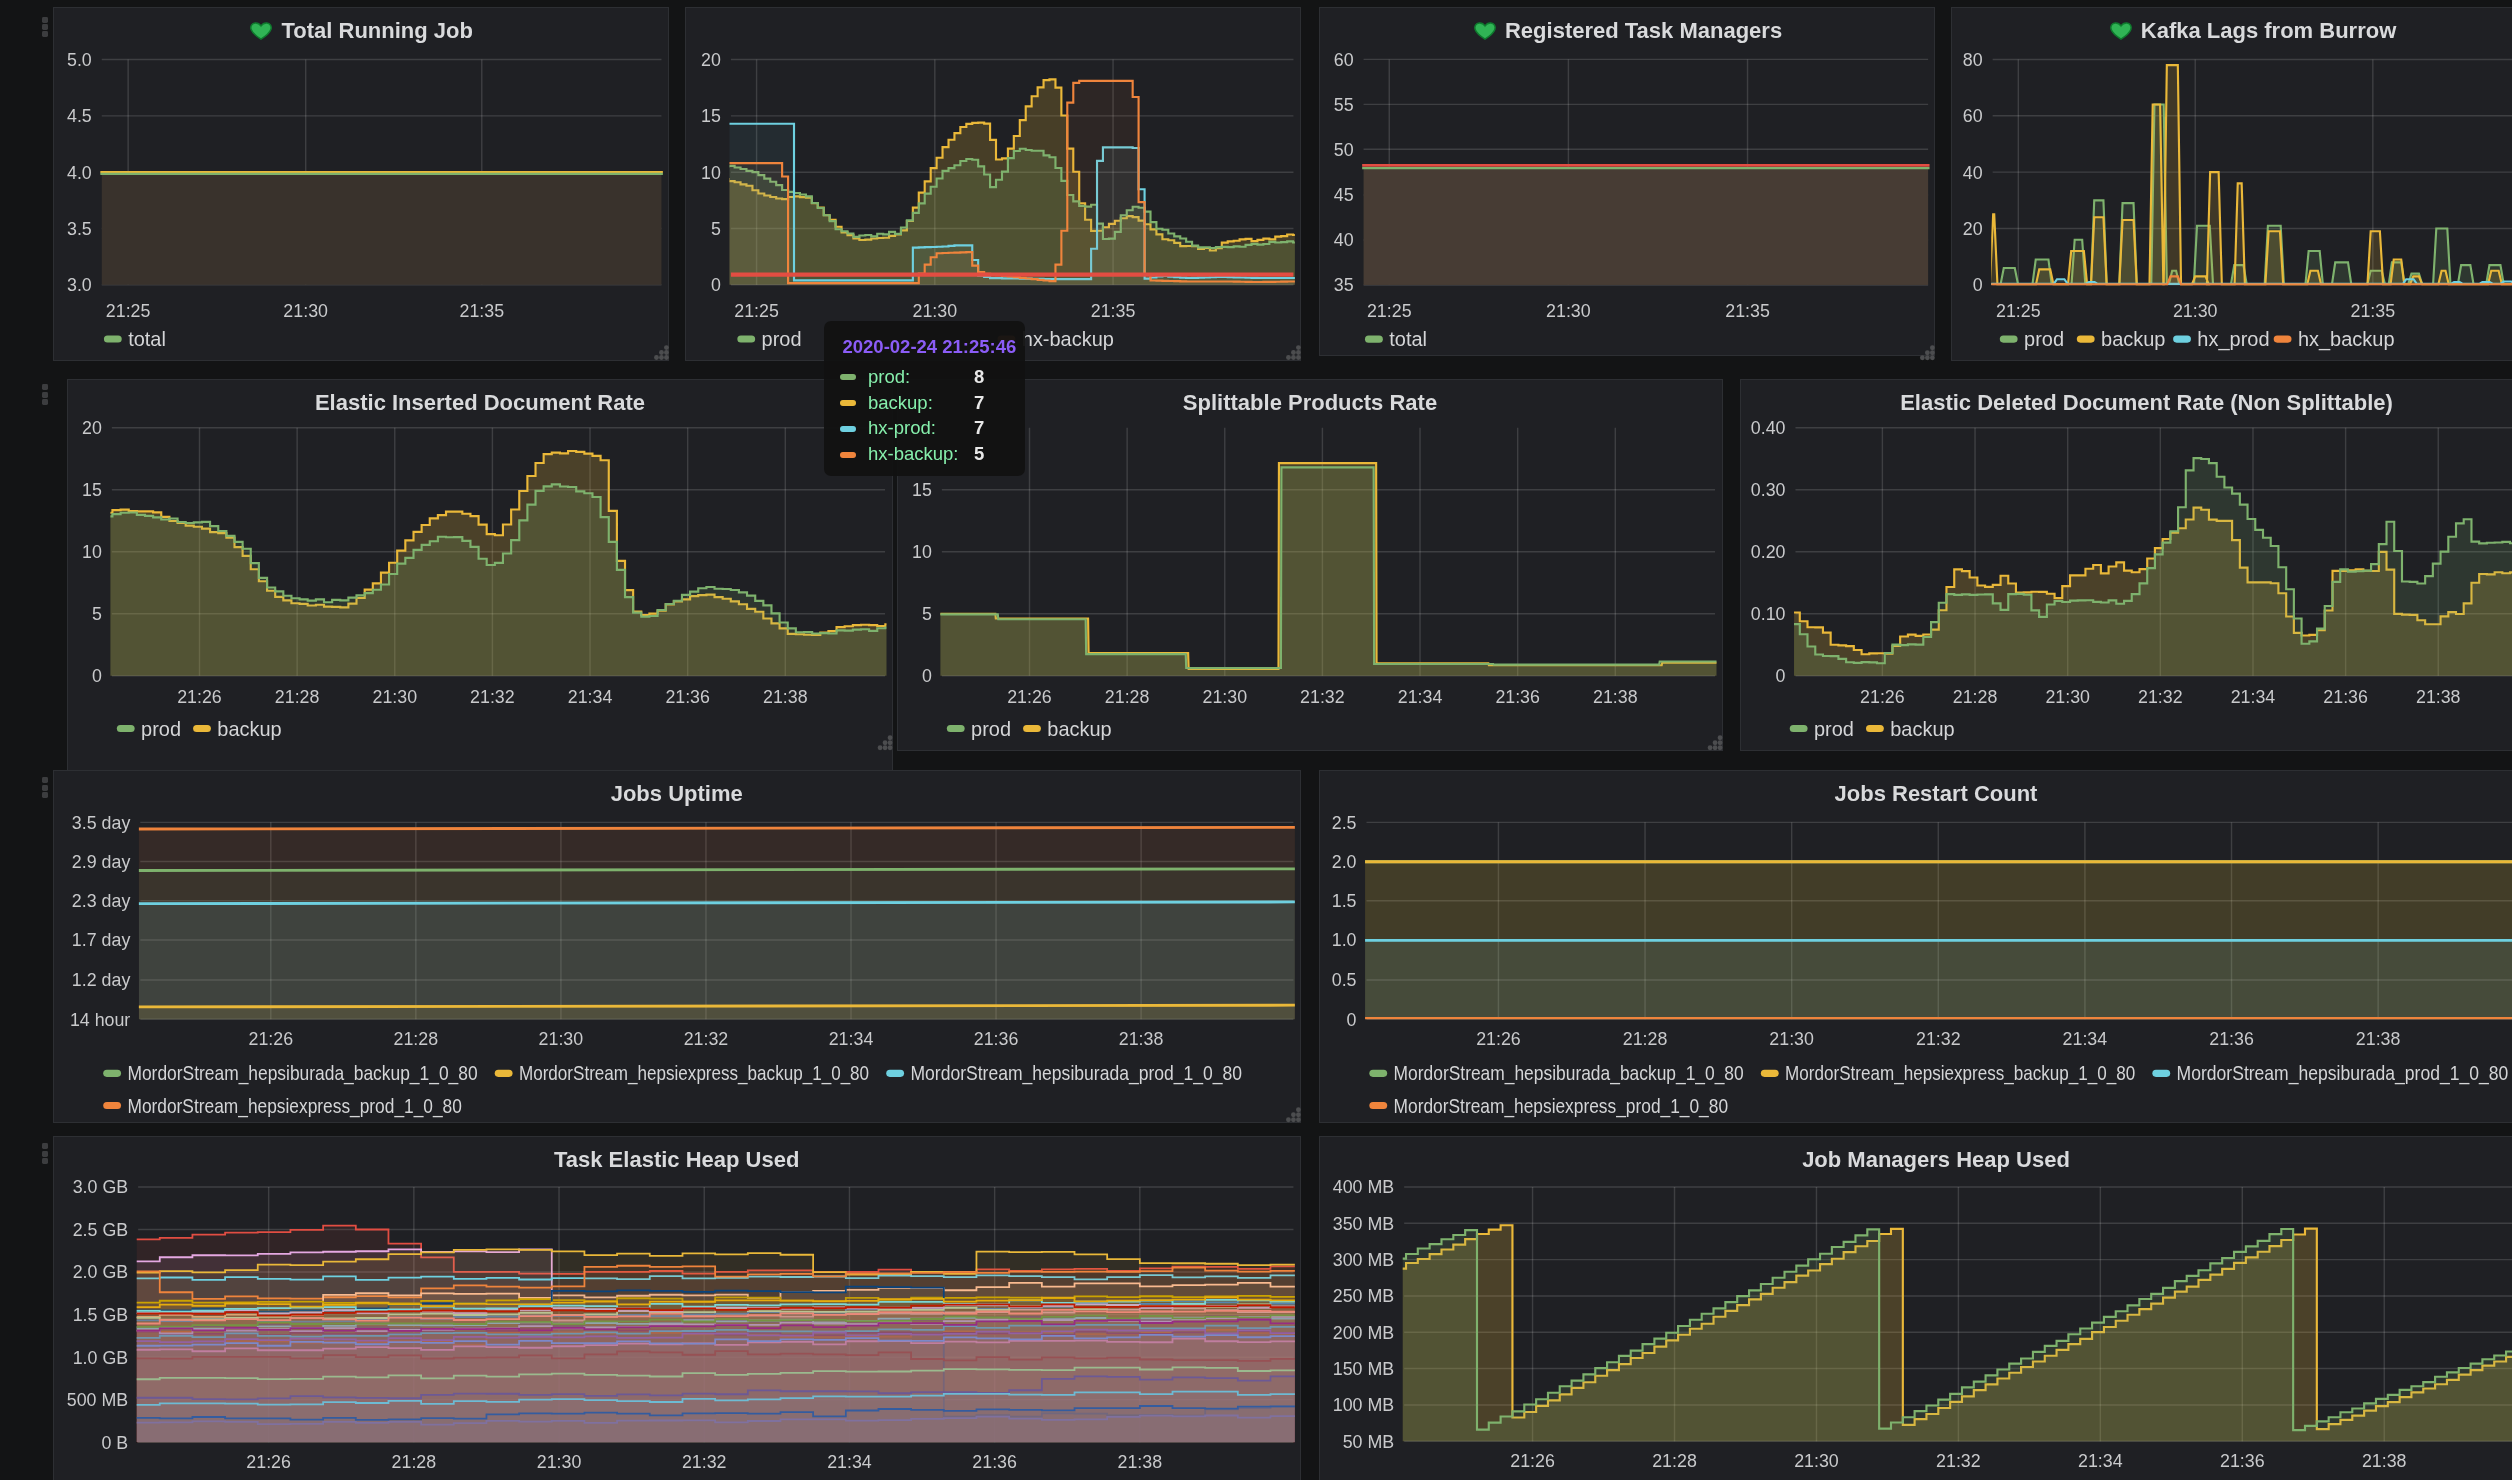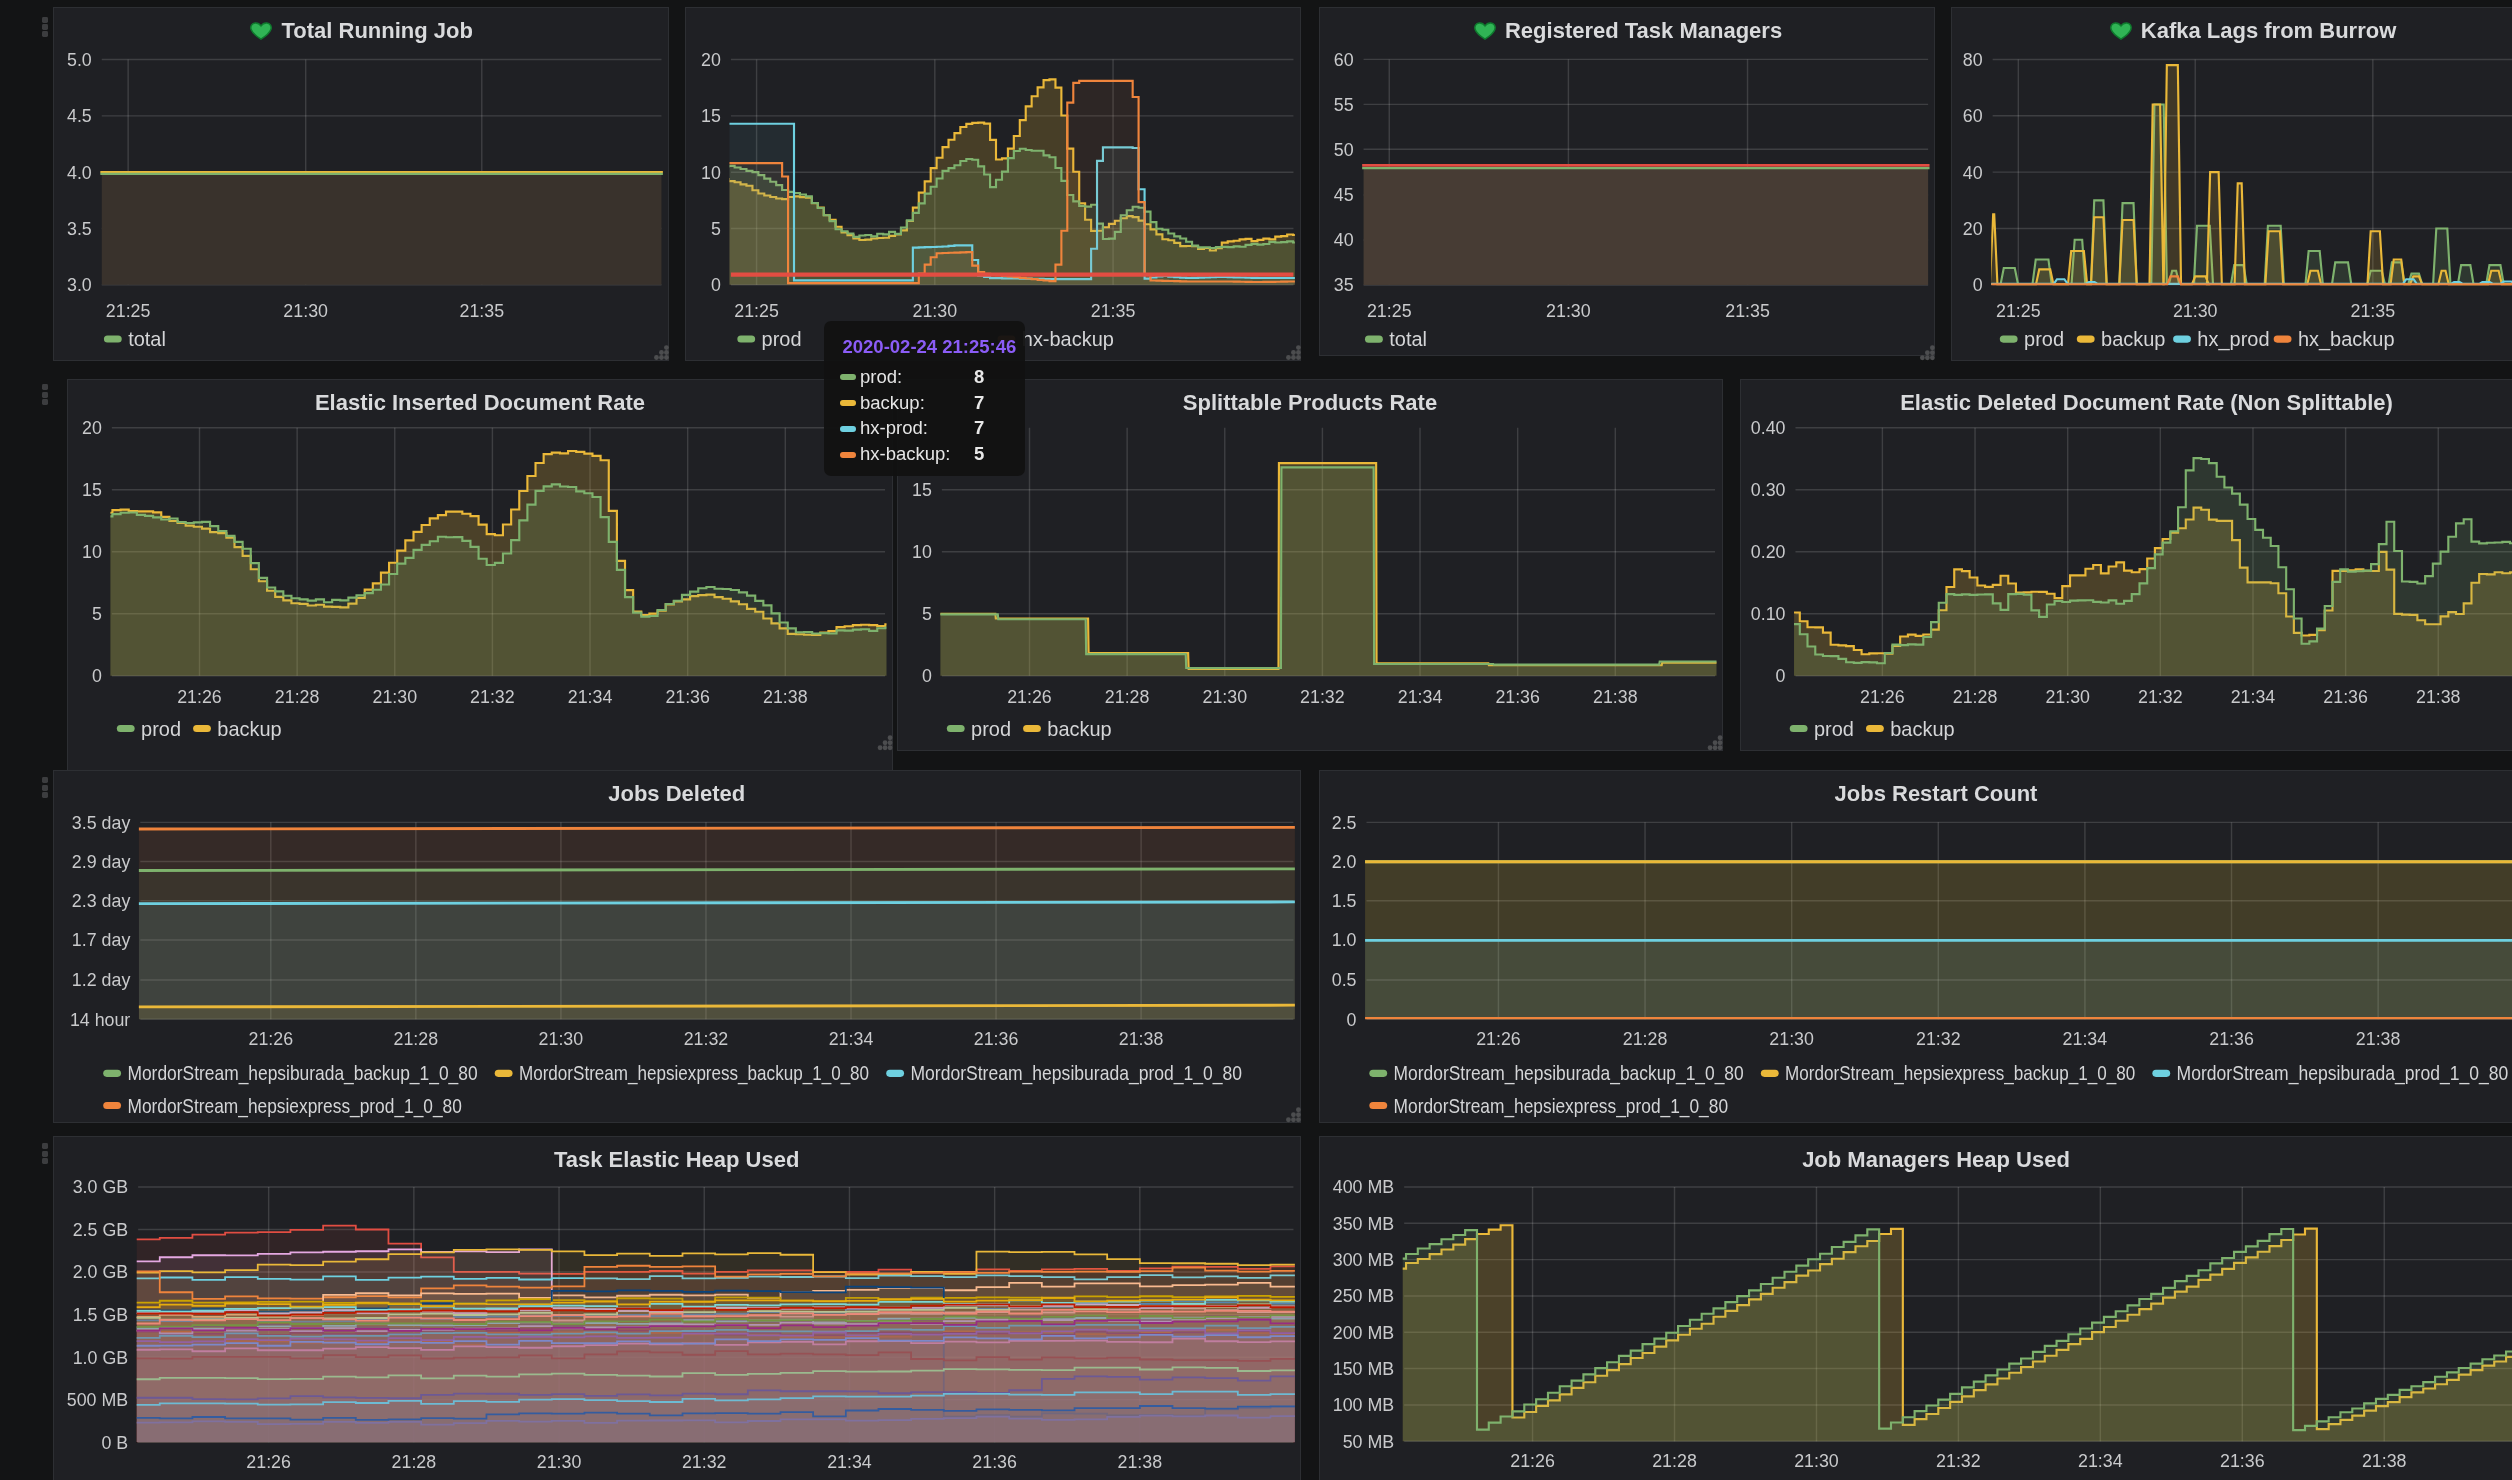--- a/index.html
+++ b/index.html
@@ -7,21 +7,21 @@
 .panel { position:absolute; background:#1f2024; border:1.4px solid #2d2f33; }
 .ptitle { position:absolute; left:0; right:0; top:10px; text-align:center;
   font-size:22px; font-weight:700; color:#d9dadc; letter-spacing:0; }
 .tick { font-size:25px; fill:#c9cacc; font-family:"Liberation Sans", sans-serif; }
 .leg { font-size:28px; fill:#d4d5d7; font-family:"Liberation Sans", sans-serif; }
 .dot { position:absolute; width:5.7px; height:5.7px; border-radius:1.4px; background:#3c3d3f; }
 #tt { position:absolute; left:787px; top:321px; width:201px; height:155px;
   background:rgba(18,18,18,0.96); border-radius:7.1px; z-index:10; }
 .tth { position:absolute; left:18.5px; top:15px; font-size:18.5px; font-weight:700; color:#8b5cf6; white-space:nowrap; }
 .tti { position:absolute; left:16.4px; width:15.7px; height:6.4px; border-radius:2.9px; }
-.ttl { position:absolute; left:36px; font-size:18.5px; color:#e5e5e5; }
+.ttl { position:absolute; left:44px; font-size:18.5px; color:#86efac; }
 .ttv { position:absolute; left:139px; width:21.4px; text-align:right; font-size:18.5px; font-weight:700; color:#e8e8e8; }
 </style></head>
 <body>
 <div id="page">
 <div class="panel" style="left:15.7px;top:7.1px;width:616px;height:354px">
       <div class="ptitle"><svg width="26" height="23" viewBox="0 0 24 24" style="vertical-align:-3.6px;margin-right:7.1px">
           <path d="M12 21s-8.5-5.2-10.3-10C.5 7.6 2.6 4.4 5.9 4.1 8 3.9 10.5 5 12 7.2 13.5 5 16 3.9 18.1 4.1c3.3.3 5.4 3.5 4.2 6.9C20.5 15.8 12 21 12 21z" fill="#30b455" stroke="#0f7a2e" stroke-width="1.6"></path>
         </svg>Total Running Job</div>
       <svg width="616" height="354" viewBox="0 0 864 496" style="position:absolute;left:0;top:0">
         <line x1="67" y1="72.0" x2="852" y2="72.0" stroke="rgba(255,255,255,0.14)" stroke-width="2"></line>
@@ -343,21 +343,21 @@
         <text x="209" y="499" class="leg">backup</text>
         <circle cx="1135" cy="516" r="3.4" fill="#4c4d4f"></circle>
         <circle cx="1128" cy="516" r="3.4" fill="#4c4d4f"></circle>
         <circle cx="1121" cy="516" r="3.4" fill="#4c4d4f"></circle>
         <circle cx="1135" cy="509" r="3.4" fill="#4c4d4f"></circle>
         <circle cx="1128" cy="509" r="3.4" fill="#4c4d4f"></circle>
         <circle cx="1135" cy="502" r="3.4" fill="#4c4d4f"></circle>
       </svg>
     </div>
     <div class="panel" style="left:15.7px;top:770px;width:1248px;height:353px">
-      <div class="ptitle">Jobs Deleted</div>
+      <div class="ptitle">Jobs Uptime</div>
       <svg width="1248" height="353" viewBox="0 0 1750 495" style="position:absolute;left:0;top:0">
         <line x1="121" y1="72.0" x2="1738" y2="72.0" stroke="rgba(255,255,255,0.14)" stroke-width="2"></line>
         <line x1="121" y1="127.0" x2="1738" y2="127.0" stroke="rgba(255,255,255,0.14)" stroke-width="2"></line>
         <line x1="121" y1="182.0" x2="1738" y2="182.0" stroke="rgba(255,255,255,0.14)" stroke-width="2"></line>
         <line x1="121" y1="237.0" x2="1738" y2="237.0" stroke="rgba(255,255,255,0.14)" stroke-width="2"></line>
         <line x1="121" y1="293.0" x2="1738" y2="293.0" stroke="rgba(255,255,255,0.14)" stroke-width="2"></line>
         <line x1="121" y1="348.0" x2="1738" y2="348.0" stroke="rgba(255,255,255,0.14)" stroke-width="2"></line>
         <line x1="304.0" y1="72" x2="304.0" y2="348" stroke="rgba(255,255,255,0.14)" stroke-width="2"></line>
         <line x1="507.4" y1="72" x2="507.4" y2="348" stroke="rgba(255,255,255,0.14)" stroke-width="2"></line>
         <line x1="710.8" y1="72" x2="710.8" y2="348" stroke="rgba(255,255,255,0.14)" stroke-width="2"></line>

